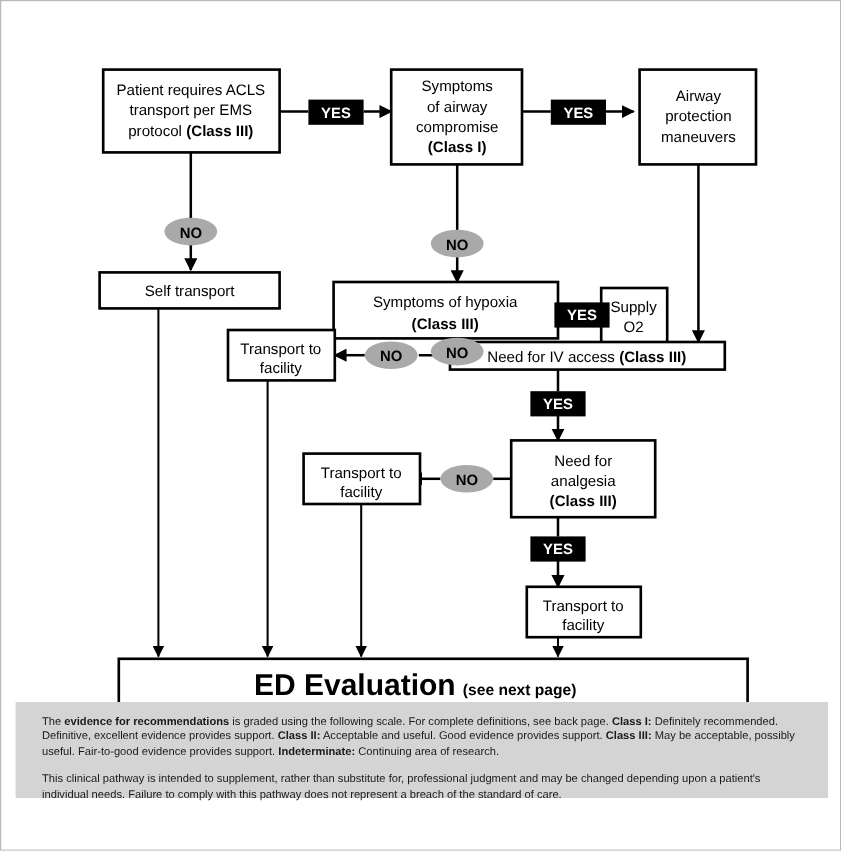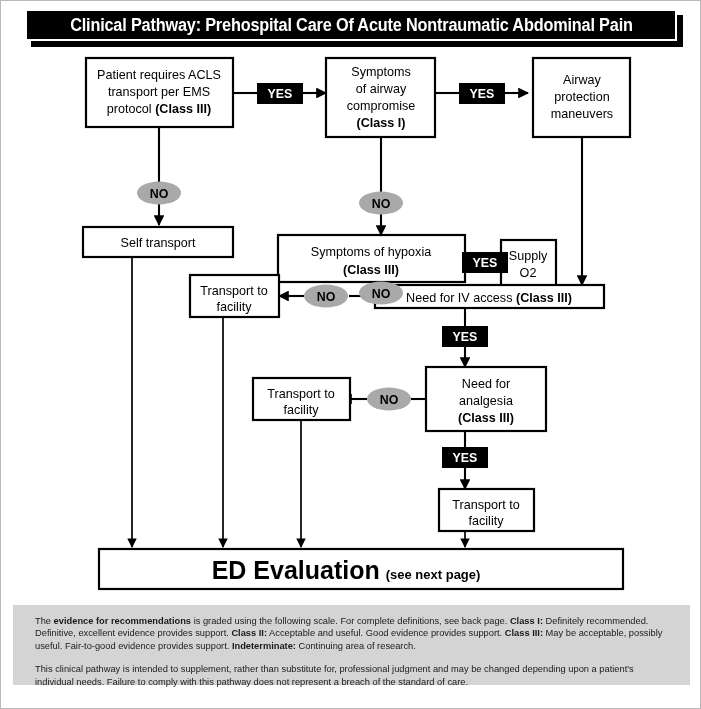--- a/index.html
+++ b/index.html
@@ -119,21 +119,21 @@
   .edsub {
     font-size: 13px;
     font-weight: bold;
     fill: #000000;
   }
 
   
   #footer {
     position: absolute;
     left: 12px;
-    top: 604px;
+    top: 584px;
     width: 677px;
     height: 80px;
     background: #d4d4d4;
     box-sizing: border-box;
     padding: 10px 18px 8px 22px;
   }
   #footer-grade {
     font-size: 9.3px;
     line-height: 12.4px;
     color: #1a1a1a;
@@ -145,26 +145,20 @@
     line-height: 12.4px;
     color: #1a1a1a;
     margin: 11px 0 0 0;
   }
 </style>
 </head>
 <body>
 
 <div id="page">
 
-  <div id="title-banner">
-    <div id="title-shadow"></div>
-    <div id="title-bar">
-      <span id="title-text">Clinical Pathway: Prehospital Care Of Acute Nontraumatic Abdominal Pain</span>
-    </div>
-  </div>
 
   <svg id="flow" viewBox="0 0 701 556" width="701" height="556">
 
     <defs>
       <marker id="arrow" viewBox="0 0 10 10" refX="9" refY="5" markerWidth="5.2" markerHeight="5.2" orient="auto-start-reverse">
         <path d="M 0 0 L 10 5 L 0 10 z" fill="#000"></path>
       </marker>
       <marker id="arrowthin" viewBox="0 0 10 10" refX="9" refY="5" markerWidth="5.6" markerHeight="5.6" orient="auto-start-reverse">
         <path d="M 0 0 L 10 5 L 0 10 z" fill="#000"></path>
       </marker>

